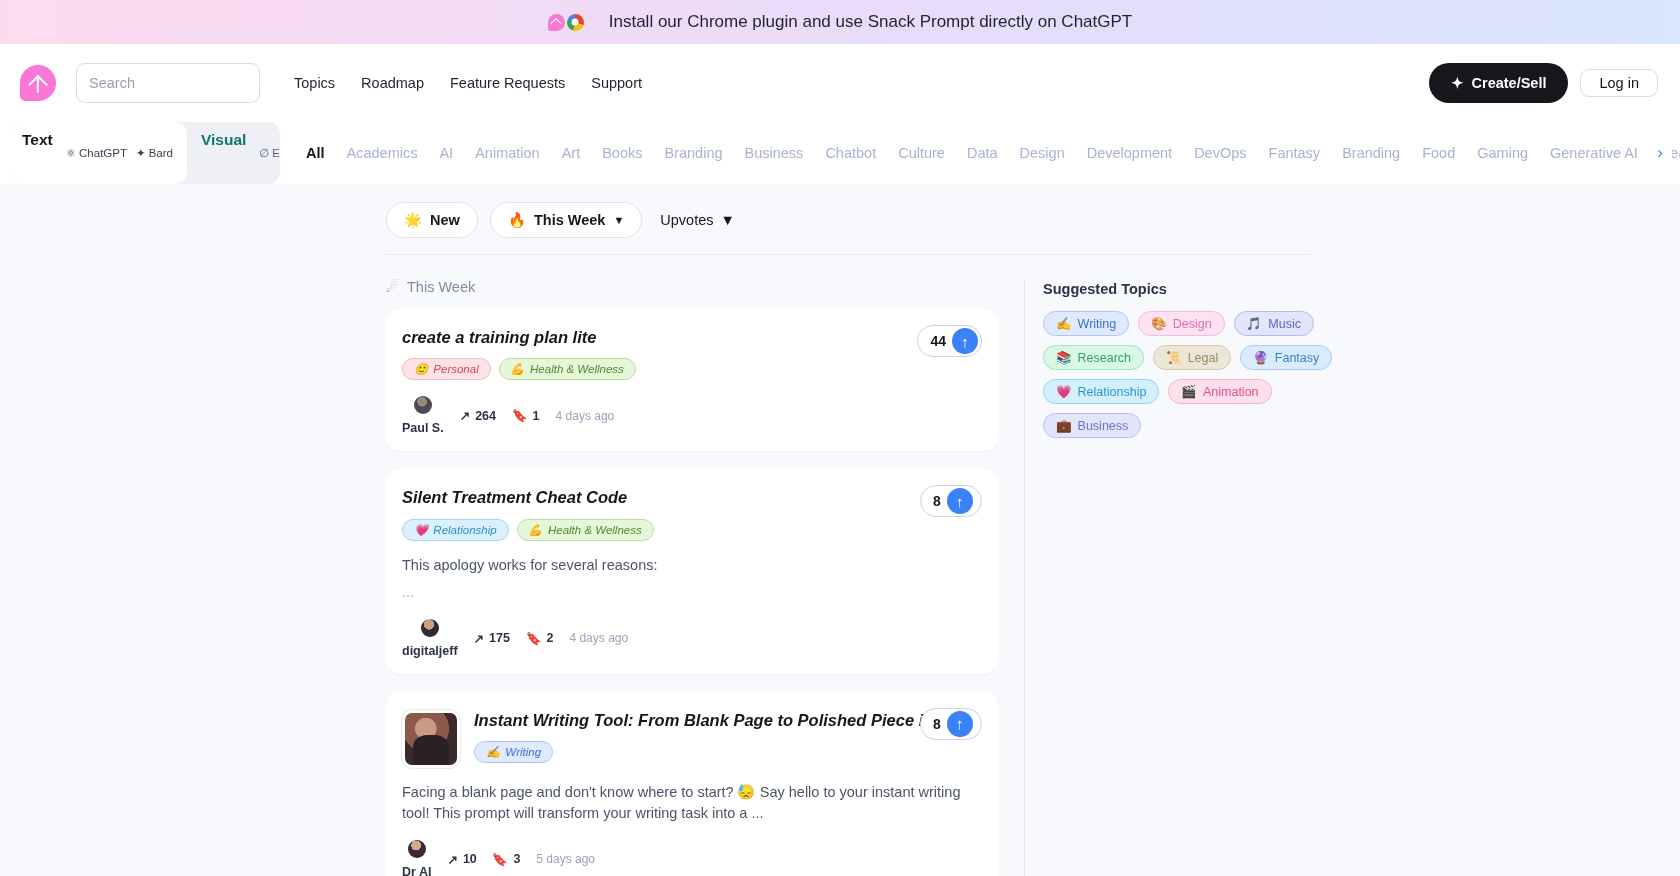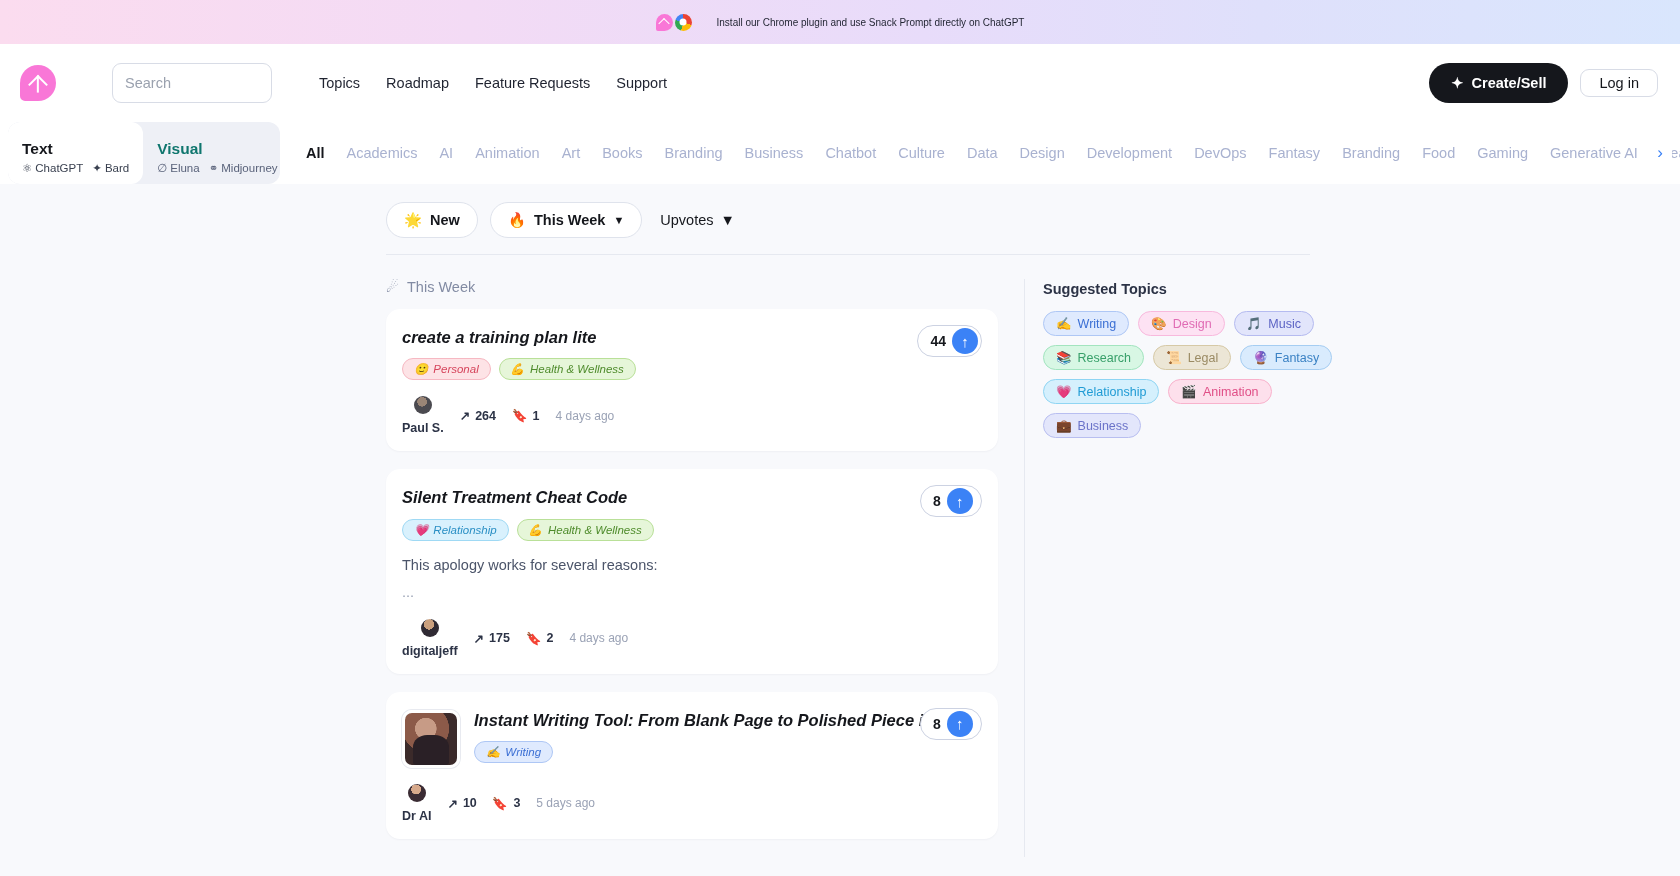--- a/index.html
+++ b/index.html
@@ -10,21 +10,21 @@
     overflow: hidden;
     color: #111827;
   }
 
   
   .banner {
     height: 44px;
     background: linear-gradient(90deg, #fbdcef 0%, #f3dbf5 28%, #e8dcfa 55%, #dfe0fb 75%, #d9e6fd 100%);
     display: flex; align-items: center; justify-content: center;
     gap: 25px;
-    font-size: 10px; color: #1f2330; font-weight: 500;
+    font-size: 17px; color: #1f2330; font-weight: 500;
   }
   .banner-icons { display: flex; align-items: center; gap: 2px; }
   .snack-dot {
     width: 17px; height: 17px; border-radius: 50% 50% 50% 12%;
     background: #f977d7; display:inline-block; position: relative;
   }
   .snack-dot::after{
     content:""; position:absolute; left:50%; top:50%; transform:translate(-50%,-50%);
     width:7px; height:7px; border-left:1.6px solid #fff; border-top:1.6px solid #fff;
     transform: translate(-50%,-30%) rotate(45deg);
@@ -52,29 +52,29 @@
   .logo::after{
     content:""; position:absolute; left:50%; top:53%;
     width:12px; height:12px; border-left:2.3px solid #fff; border-top:2.3px solid #fff;
     transform: translate(-50%,-45%) rotate(45deg);
   }
   .logo::before{
     content:""; position:absolute; left:50%; top:50%; width:2.3px; height:16px;
     background:#fff; transform: translate(-50%,-40%);
   }
   .search-box {
-    width: 160px; height: 40px; border: 1px solid #d8dce6; border-radius: 9px;
-    display:flex; align-items:center; padding: 0 12px; background:#fff;margin-left:36px;
+    width: 184px; height: 40px; border: 1px solid #d8dce6; border-radius: 9px;
+    display:flex; align-items:center; padding: 0 12px; background:#fff;
   }
   .search-box input {
     border: 0; outline: 0; width: 100%; font-size: 14.5px;
     font-family: "Liberation Sans", sans-serif; color: #374151; background: transparent;
   }
   .search-box input::placeholder { color: #9aa1ae; }
-  .nav { display:flex; align-items:center; gap: 26px; margin-left: 27px; text-align: right; }
+  .nav { display:flex; align-items:center; gap: 26px; margin-left: 14px; text-align: right; }
   .nav a { font-size: 14.5px; color: #1f2330; text-decoration: none; font-weight: 500; }
   .header-right { margin-left:auto; display:flex; align-items:center; gap: 12px; }
   .btn-create {
     background:#15171c; color:#fff; border:0; border-radius: 22px;
     height: 40px; padding: 0 22px; font-size: 14.5px; font-weight: 700;
     display:flex; align-items:center; gap:8px; cursor:pointer;
     font-family:"Liberation Sans", sans-serif;
   }
   .btn-login {
     background:#fff; color:#15171c; border:1px solid #d8dce6; border-radius: 9px;
@@ -82,22 +82,22 @@
     font-family:"Liberation Sans", sans-serif;
   }
 
   
   .subbar { display:flex; align-items:stretch; height: 62px; border-bottom: 0; }
   .mode-switch {
     display:flex; align-items:stretch; margin-left: 8px;
     border-radius: 12px; overflow:hidden; background:#eef0f6; width: 272px;
   }
   .mode {
-    flex:1; padding: 9px 14px; display:flex; flex-direction:column; justify-content:flex-end;
-    gap: 3px; cursor:pointer;
+    flex:1; padding: 9px 14px; display:flex; flex-direction:row; justify-content:center;
+    gap: 13px; cursor:pointer;
   }
   .mode.active { background:#fff; border-radius: 12px; }
   .mode .m-title { font-size: 15.5px; font-weight: 700; color:#15171c; }
   .mode.inactive .m-title { color:#0f766e; }
   .mode .m-sub { font-size: 11.5px; color:#3a4150; display:flex; gap: 9px; align-items:center; }
   .mode.inactive .m-sub { color:#59627a; }
   .m-sub span { display:inline-flex; align-items:center; gap:3px; }
 
   .cats {
     flex:1; display:flex; align-items:center; gap: 22px;
@@ -403,20 +403,24 @@
       <div class="card-main">
         <div class="card-title">Instant Writing Tool: From Blank Page to Polished Piece in...</div>
         <div class="tags">
                     <span class="tag" style="background:#dfeafe;color:#3b6fd4;border-color:#aec7f5">
        <span>✍️</span>
        <span>Writing</span>
      </span>
                   </div>
       </div>
     </div>
+    <div class="desc">
+      <span>Facing a blank page and don't know where to start? 😓 Say hello to your instant writing tool! This prompt will transform your writing task into a ...</span>
+      
+    </div>
     <div class="meta">
       <span class="meta-user">
         <span class="avatar c"></span>
         <span>Dr AI</span>
       </span>
       <span class="meta-stat">
         <span>↗</span>
         <span>10</span>
       </span>
       <span class="meta-stat">

